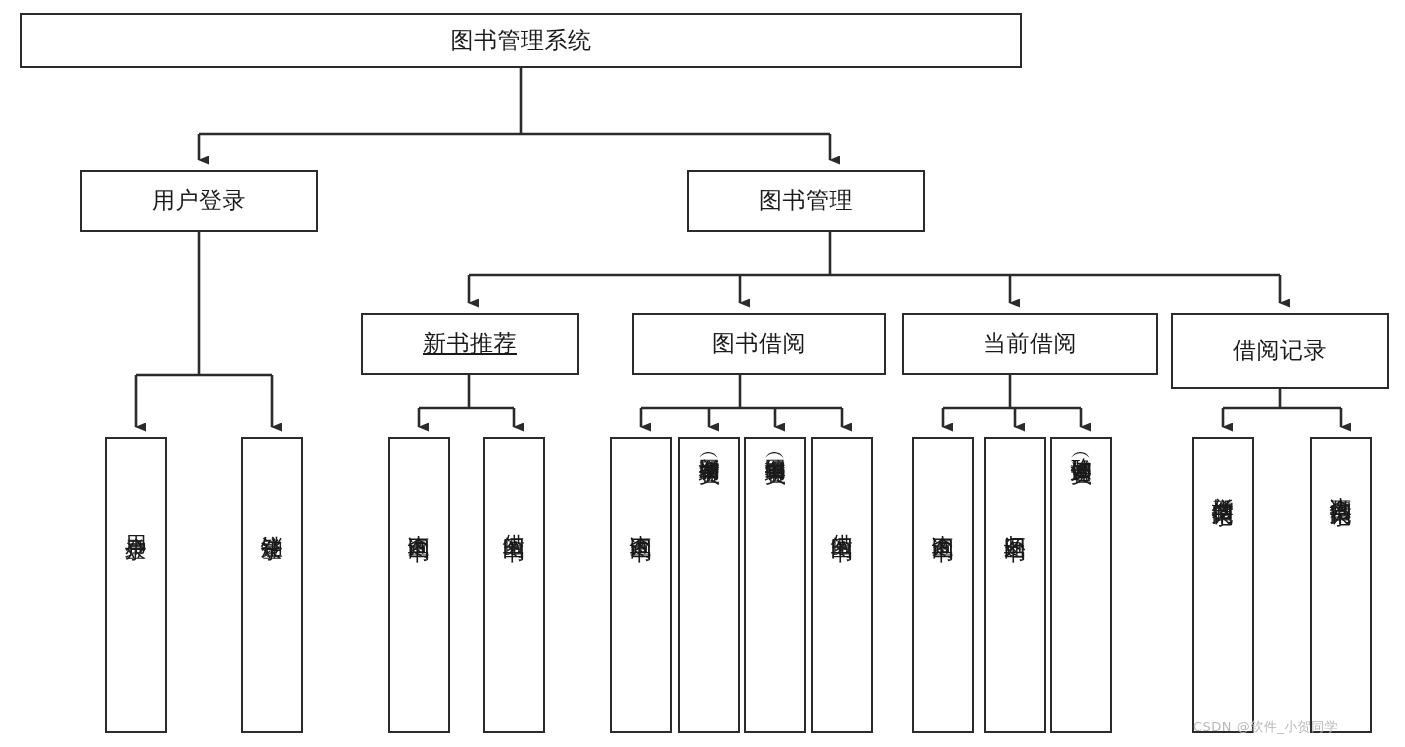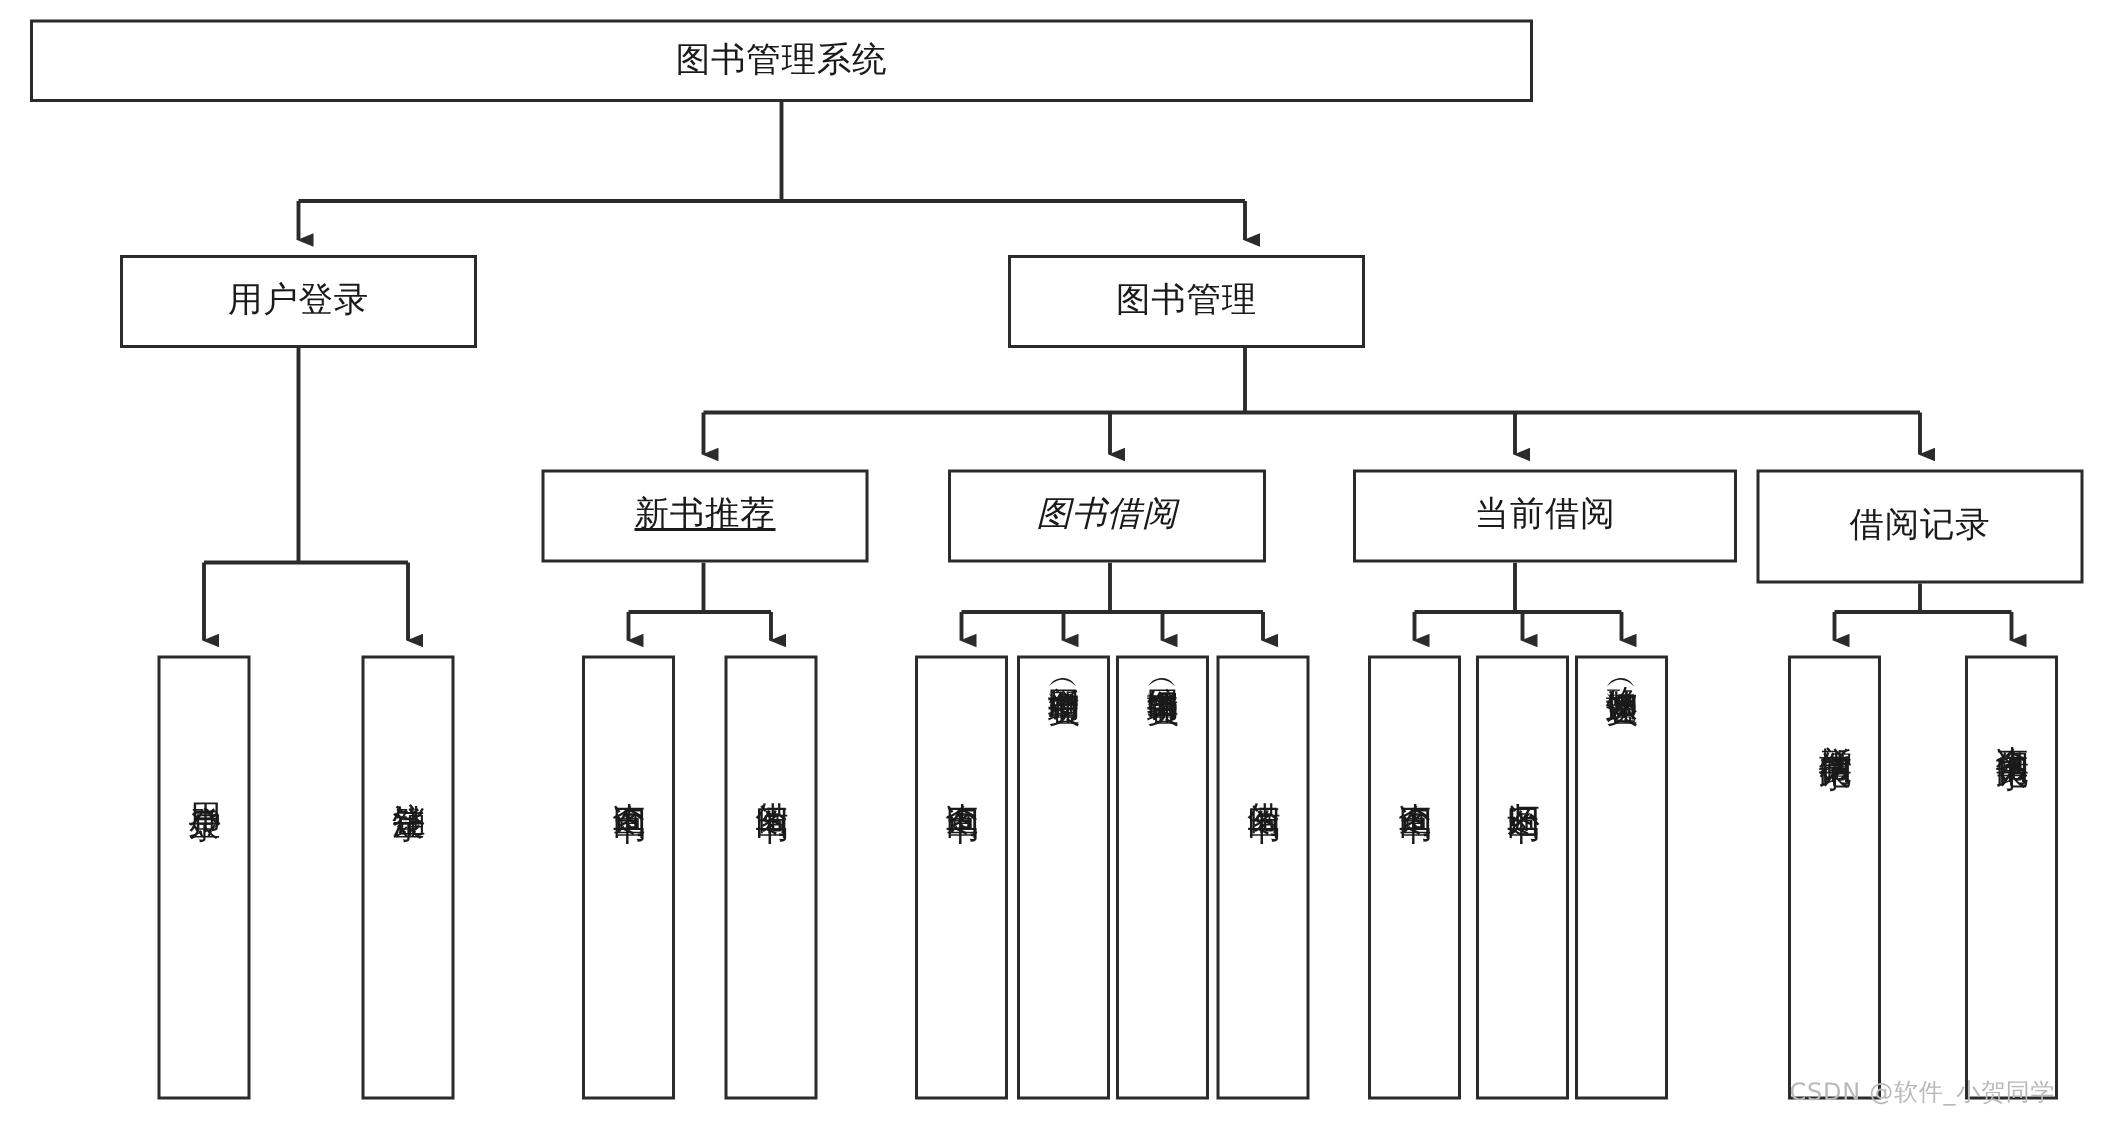--- a/index.html
+++ b/index.html
@@ -57,21 +57,21 @@
     writing-mode: vertical-rl;
     text-orientation: upright;
     font-size: 22px;
     line-height: 1.06;
     letter-spacing: 2px;
     white-space: nowrap;
     transform: translateY(0);
   }
   .watermark {
     position: absolute;
-    font-size: 16px;
+    font-size: 13px;
     color: #b9b9b9;
     white-space: nowrap;
     letter-spacing: 0.5px;
   }
 </style>
 </head>
 <body>
 
 <div id="canvas">
 
@@ -129,28 +129,28 @@
     </g>
   </svg>
 
   <div class="node root horiz" style="left: 20px; top: 13px; width: 1002px; height: 55px;">
     <span class="label">图书管理系统</span>
   </div>
 
   <div class="node horiz" style="left: 80px; top: 170px; width: 238px; height: 62px;">
     <span class="label">用户登录</span>
   </div>
-  <div class="node horiz" style="left: 672px; top: 170px; width: 238px; height: 62px;">
+  <div class="node horiz" style="left: 687px; top: 170px; width: 238px; height: 62px;">
     <span class="label">图书管理</span>
   </div>
 
   <div class="node horiz" style="left: 361px; top: 313px; width: 218px; height: 62px; text-decoration: underline;">
     <span class="label">新书推荐</span>
   </div>
-  <div class="node horiz" style="left: 632px; top: 313px; width: 212px; height: 62px; font-style: italic;">
+  <div class="node horiz" style="left: 632px; top: 313px; width: 254px; height: 62px;">
     <span class="label">图书借阅</span>
   </div>
   <div class="node horiz" style="left: 902px; top: 313px; width: 256px; height: 62px;">
     <span class="label">当前借阅</span>
   </div>
   <div class="node horiz" style="left: 1171px; top: 313px; width: 218px; height: 76px;">
     <span class="label">借阅记录</span>
   </div>
 
   <div class="node vert" style="left: 105px; top: 437px; width: 62px; height: 296px; padding-top: 78px;">

